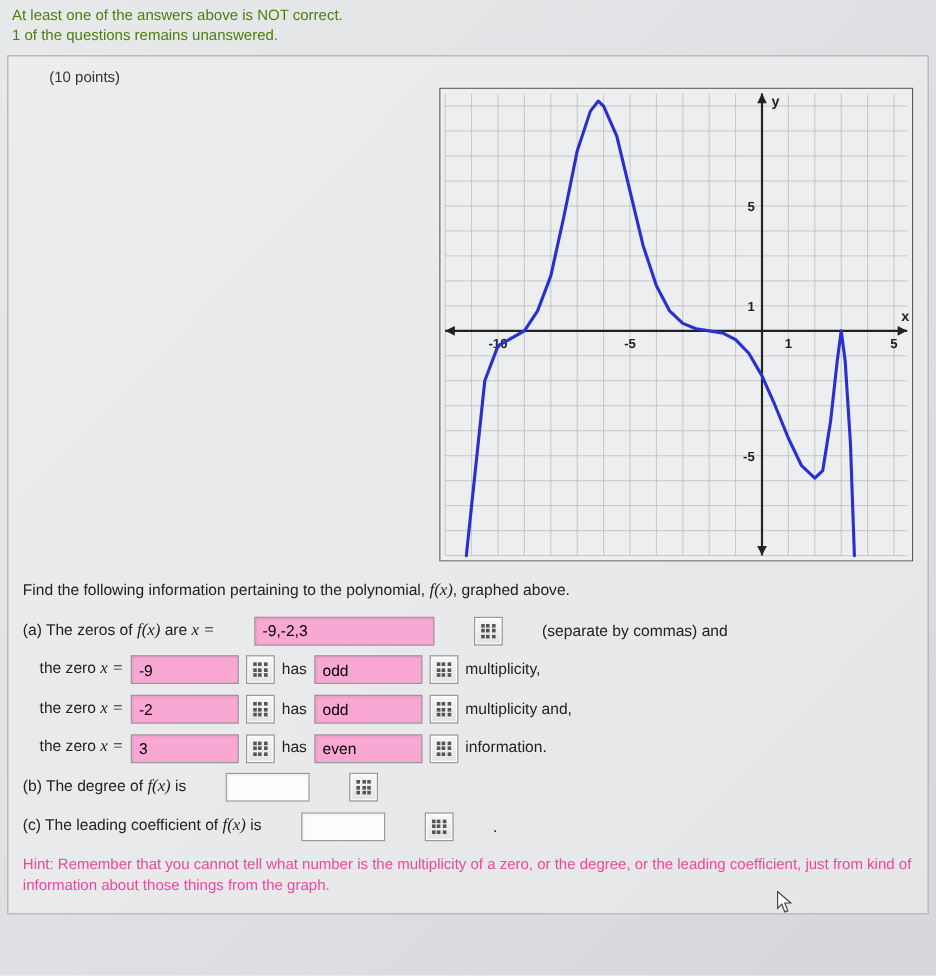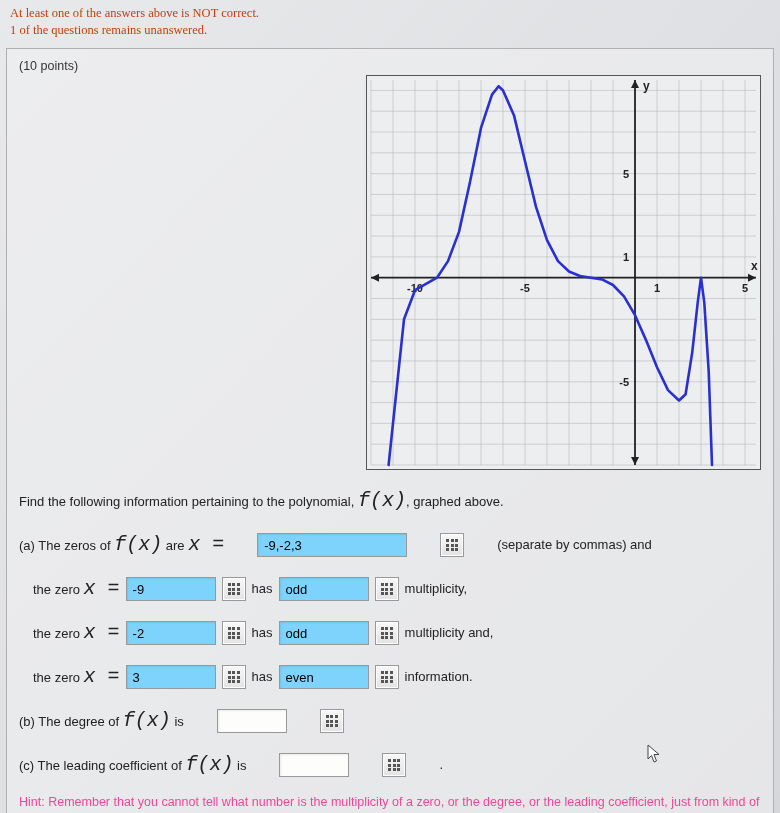--- a/index.html
+++ b/index.html
@@ -6,41 +6,41 @@
   body {
     font-family: Arial, Helvetica, sans-serif;
     font-size: 13px;
     color: #333;
     background: linear-gradient(to bottom right, #e8e9eb, #d5d7da);
     width: 780px;
     height: 813px;
     overflow: hidden;
     position: relative;
   }
-  .top-messages { padding: 6px 14px 2px 10px; color: #c2410c; font-family: Liberation Serif, serif; }
+  .top-messages { padding: 6px 14px 2px 10px; color: #4d7c0f; }
   .top-messages .m1 { font-size: 12.5px; }
   .top-messages .m2 { font-size: 12.5px; margin-top: 2px; }
   .question-box {
     margin: 8px 6px 0 6px;
     border: 1px solid #b0b0b0;
     background: rgba(240,240,242,0.6);
     padding: 10px 12px 14px 12px;
     position: relative;
   }
-  .points { font-size: 12.5px; color: #333; margin-bottom: 6px; }
+  .points { font-size: 12.5px; color: #333; margin-bottom: 6px; margin-left: 22px; }
   .graph-wrap { float: right; margin: -4px 0 8px 10px; }
   .clear { clear: both; }
   .prompt, .row { font-size: 13px; color: #222; line-height: 1.9; }
   .prompt { margin-top: 4px; }
-  .math { font-style: italic; font-family: Liberation Mono, monospace; font-size: 20px; }
+  .math { font-style: italic; font-family: Liberation Serif, serif; font-size: 14px; }
   .row { display: flex; align-items: center; gap: 6px; margin: 6px 0 6px 14px; flex-wrap: wrap; }
   .row.first { margin-left: 0; gap: 33px; }
   .text-input {
     border: 1px solid #999;
-    background: #7dd3fc;
+    background: #f9a8d4;
     padding: 4px 6px;
     height: 24px;
     font-size: 13px;
     box-shadow: inset 1px 1px 2px rgba(0,0,0,0.08);
   }
   .text-input.sm { width: 70px; }
   .text-input.md { width: 90px; }
   .text-input.lg { width: 150px; }
   .text-input.blank { background: #fdfdfb; }
   .kb-btn {

